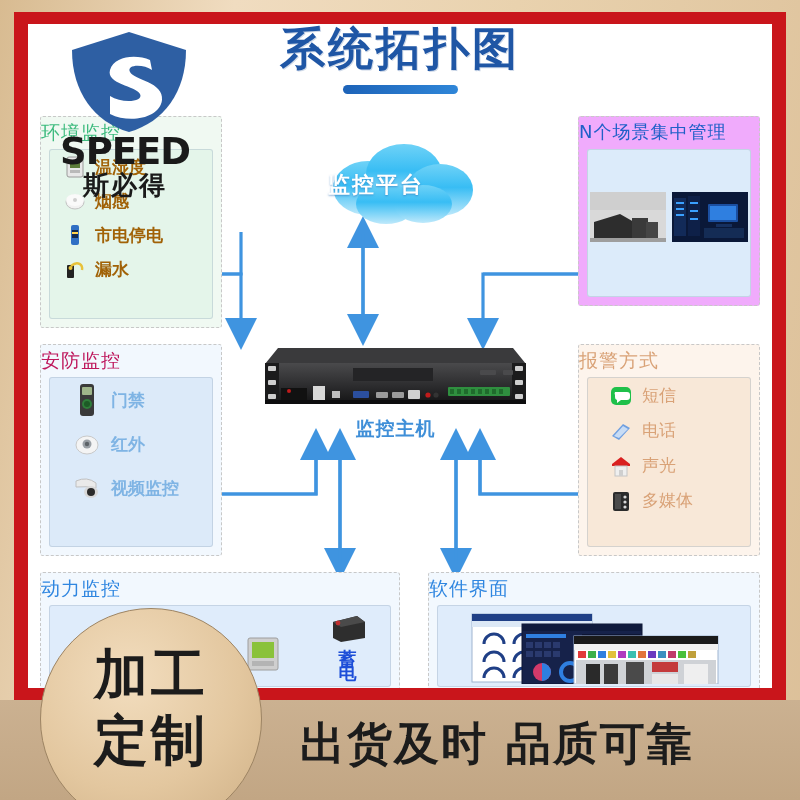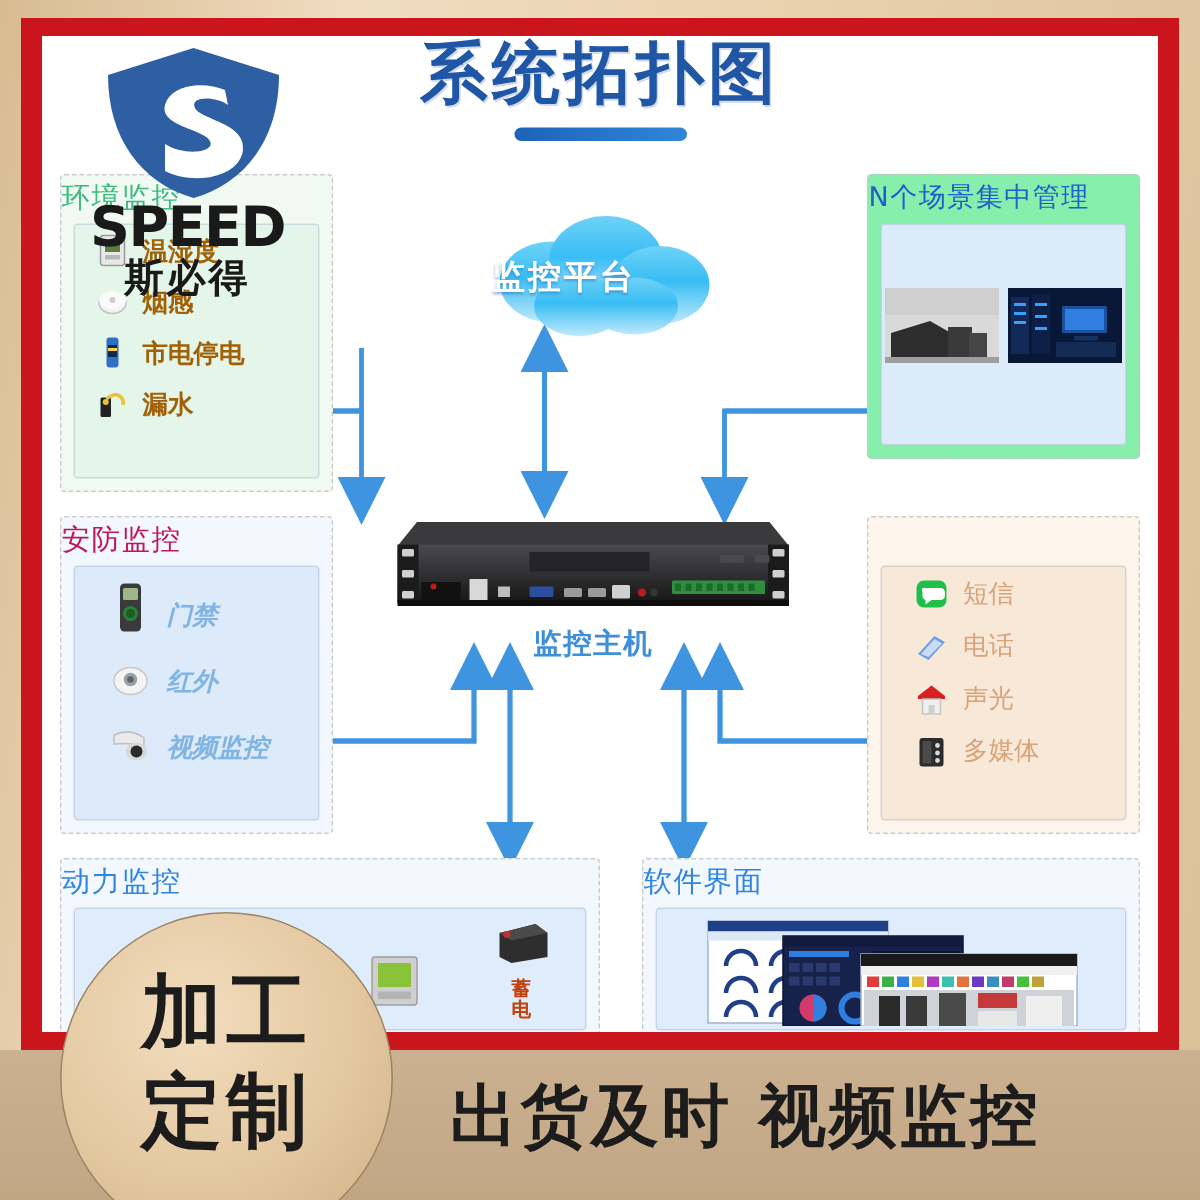--- a/index.html
+++ b/index.html
@@ -49,25 +49,25 @@
   #panel-env{left:12px;top:92px;width:182px;height:212px;background:#f0f9f2;}
   #panel-env .panel-title{color:#3dbb7e;}
   #panel-env .inner{background:#e4f5ea;}
   .env-row{display:flex;align-items:center;height:34px;padding-left:14px;}
   .env-row .lbl{font-size:17px;color:#a16207;font-weight:bold;margin-left:9px;
     font-family:"DejaVu Sans","Liberation Sans",sans-serif;}
   
   #panel-sec{left:12px;top:320px;width:182px;height:212px;background:#f2f8fe;}
   #panel-sec .panel-title{color:#be185d;}
   #panel-sec .inner{background:#dceaf9;}
-  .sec-row{display:flex;align-items:flex-end;height:44px;padding-left:24px;font-style:italic;}
+  .sec-row{display:flex;align-items:center;height:44px;padding-left:24px;}
   .sec-row .lbl{font-size:17px;color:#7fb4e4;font-weight:bold;margin-left:11px;
     font-family:"DejaVu Sans","Liberation Sans",sans-serif;}
   
-  #panel-scene{left:550px;top:92px;width:182px;height:190px;background:#86efac;}
+  #panel-scene{left:550px;top:92px;width:182px;height:190px;background:#f0abfc;}
   #panel-scene .panel-title{color:#2060c8;font-size:18px;}
   #panel-scene .inner{background:#dcebfa;}
   
   #panel-alarm{left:550px;top:320px;width:182px;height:212px;background:#fdf4ec;}
   #panel-alarm .panel-title{color:#d9a277;}
   #panel-alarm .inner{background:#f8e8d8;}
   .alarm-row{display:flex;align-items:center;height:35px;padding-left:22px;}
   .alarm-row .lbl{font-size:17px;color:#d9a277;font-weight:normal;margin-left:10px;
     font-family:"DejaVu Sans","Liberation Sans",sans-serif;}
   
@@ -127,21 +127,21 @@
     position:absolute;width:220px;text-align:center;color:#1c1c1c;
     font-weight:bold;font-size:54px;letter-spacing:3px;
     font-family:"DejaVu Sans","Liberation Sans",sans-serif;
   }
   #badge-t1{top:30px;}
   #badge-t2{top:96px;}
   
   .thumbrow{position:absolute;left:0;top:42px;width:100%;display:flex;justify-content:center;gap:6px;}
   .dev-icons{position:absolute;left:0;top:6px;width:100%;display:flex;justify-content:space-around;align-items:flex-end;}
   .dev{width:62px;text-align:center;}
-  .dev .cap{font-size:13px;color:#c2410c;font-weight:bold;line-height:14px;margin-top:2px;
+  .dev .cap{font-size:18px;color:#1d4ed8;font-weight:bold;line-height:14px;margin-top:2px;
     font-family:"DejaVu Sans","Liberation Sans",sans-serif;width:18px;margin-left:auto;margin-right:auto;}
 </style>
 </head>
 <body>
 
 <div id="red-frame"></div>
 
 <div id="canvas">
 
   <div id="title-wrap">
@@ -348,20 +348,21 @@
           <rect x="36" y="12" width="30" height="18" rx="1" fill="#1b4fa0"></rect>
           <rect x="38" y="14" width="26" height="14" fill="#2f7fe0"></rect>
           <rect x="44" y="32" width="16" height="3" fill="#16305f"></rect>
           <rect x="32" y="36" width="40" height="10" fill="#142c55"></rect>
         </svg>
       </div>
     </div>
   </div>
 
   <div class="panel" id="panel-alarm">
+    <div class="panel-title">报警方式</div>
     <div class="inner">
       <div class="alarm-row">
         <svg width="22" height="22" viewBox="0 0 22 22">
           <rect x="1" y="2" width="20" height="18" rx="5" fill="#1fc04a"></rect>
           <path d="M5,7 h12 a3,3 0 0 1 3,3 v2 a3,3 0 0 1 -3,3 h-6 l-4,3 v-3 a3,3 0 0 1 -2,-3 v-2 a3,3 0 0 1 0,-3 z" fill="#fff"></path>
         </svg>
         <span class="lbl">短信</span>
       </div>
       <div class="alarm-row">
         <svg width="22" height="22" viewBox="0 0 22 22">
@@ -503,17 +504,17 @@
       <path d="M65,2 L122,20 C122,62 100,92 65,102 C30,92 8,62 8,20 Z" fill="#2e5fa3"></path>
       <path d="M86,30 C72,24 50,26 46,40 C42,54 72,56 76,64 C80,72 58,74 46,66 L46,84 C66,94 96,88 98,70 C100,52 70,50 66,42 C62,34 80,34 88,40 Z" fill="#ffffff"></path>
     </svg>
     <div id="wm-speed">SPEED</div>
     <div id="wm-cn">斯必得</div>
   </div>
 
 </div>
 
 <div id="banner"></div>
-<div id="banner-text">出货及时  视频监控</div>
+<div id="banner-text">出货及时  品质可靠</div>
 <div id="circle-badge">
   <div id="badge-t1">加工</div>
   <div id="badge-t2">定制</div>
 </div>
 
 </body></html>

